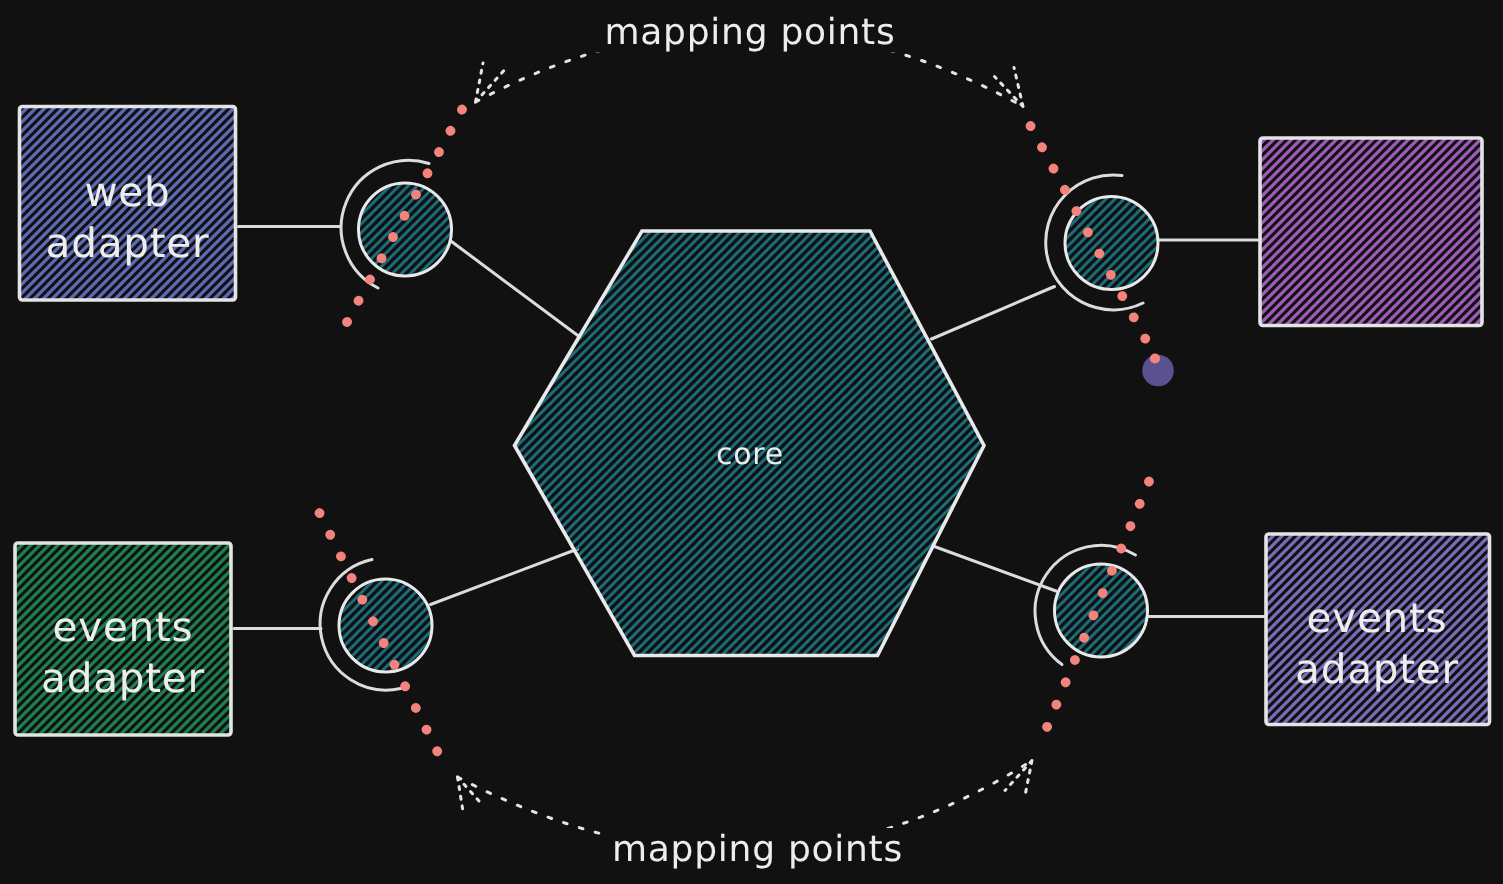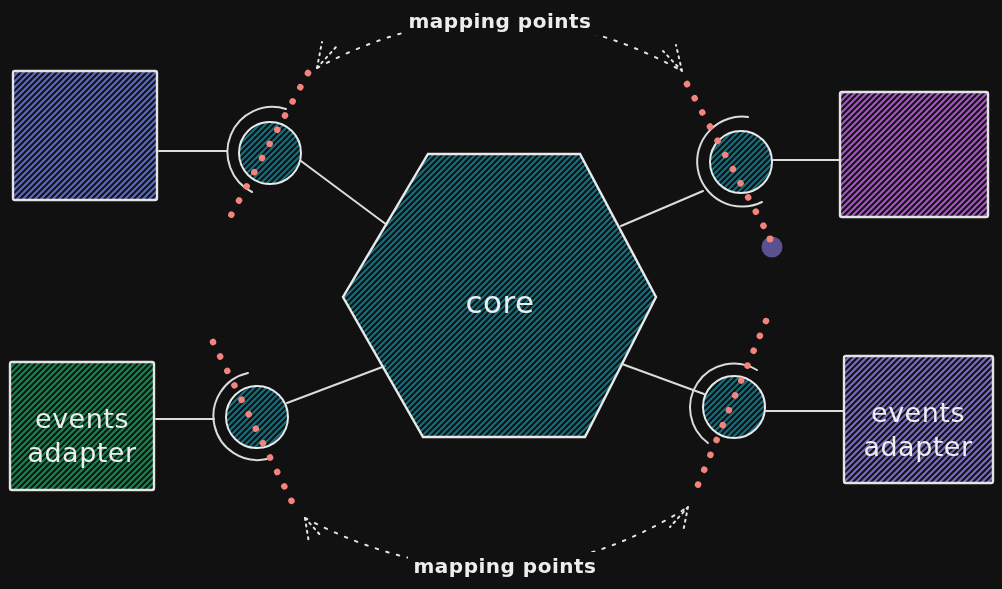--- a/index.html
+++ b/index.html
@@ -23,25 +23,24 @@
     display: flex;
     align-items: center;
     justify-content: center;
     pointer-events: none;
   }
   .node-lbl {
     font-size: 27px;
     line-height: 34px;
     padding-top: 10px;
   }
-  .core-lbl { font-size: 31px; }
+  .core-lbl { font-size: 20px; }
   .map-lbl {
-    font-size: 20px;
+    font-size: 24px;
     line-height: 28px;
-    font-weight: bold;
   }
   .map-lbl span { background: #111111; padding: 0 6px; }
 </style>
 </head>
 <body>
 
 <div class="stage">
   <svg width="1002" height="589" viewBox="0 0 1002 589">
     <defs>
       <pattern id="hatch-teal" patternUnits="userSpaceOnUse" width="6" height="6">
@@ -104,20 +103,21 @@
     <g stroke="#e5e5e5" stroke-width="2" fill="none" stroke-linecap="round">
       <path d="M317,68 Q500,-30 682,71" stroke-dasharray="2.5 8.5"></path>
       <path d="M305,518 Q505,623 688,507" stroke-dasharray="2.5 8.5"></path>
       <path d="M317,68 L322,42 M317,68 L336,47" stroke-dasharray="2 4.5"></path>
       <path d="M682,71 L676,45 M682,71 L663,51" stroke-dasharray="2 4.5"></path>
       <path d="M305,518 L309,543 M305,518 L322,537" stroke-dasharray="2 4.5"></path>
       <path d="M688,507 L683,532 M688,507 L670,527" stroke-dasharray="2 4.5"></path>
     </g>
   </svg>
 
+  <div class="lbl node-lbl" style="left:25px; top:71px; width:120px; height:129px;">web adapter</div>
   <div class="lbl node-lbl" style="left:22px; top:362px; width:120px; height:128px;">events adapter</div>
   <div class="lbl node-lbl" style="left:858px; top:356px; width:120px; height:127px;">events adapter</div>
   <div class="lbl core-lbl" style="left:440px; top:272px; width:120px; height:60px;">core</div>
   <div class="lbl map-lbl" style="left:390px; top:6px; width:220px; height:30px;">
     <span>mapping points</span>
   </div>
   <div class="lbl map-lbl" style="left:395px; top:551px; width:220px; height:30px;">
     <span>mapping points</span>
   </div>
 </div>

